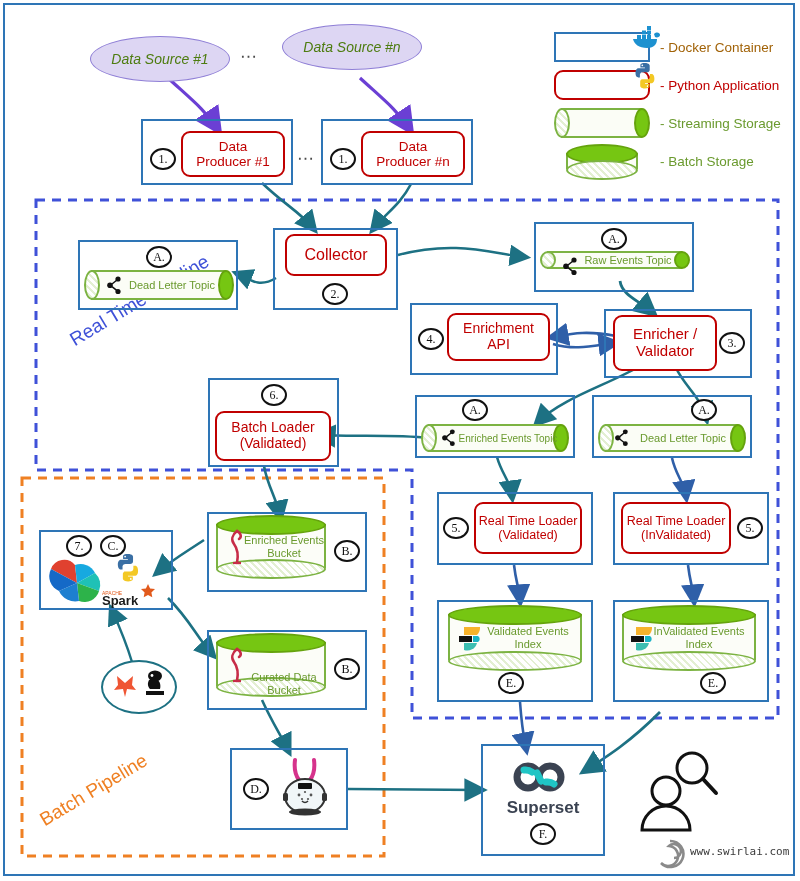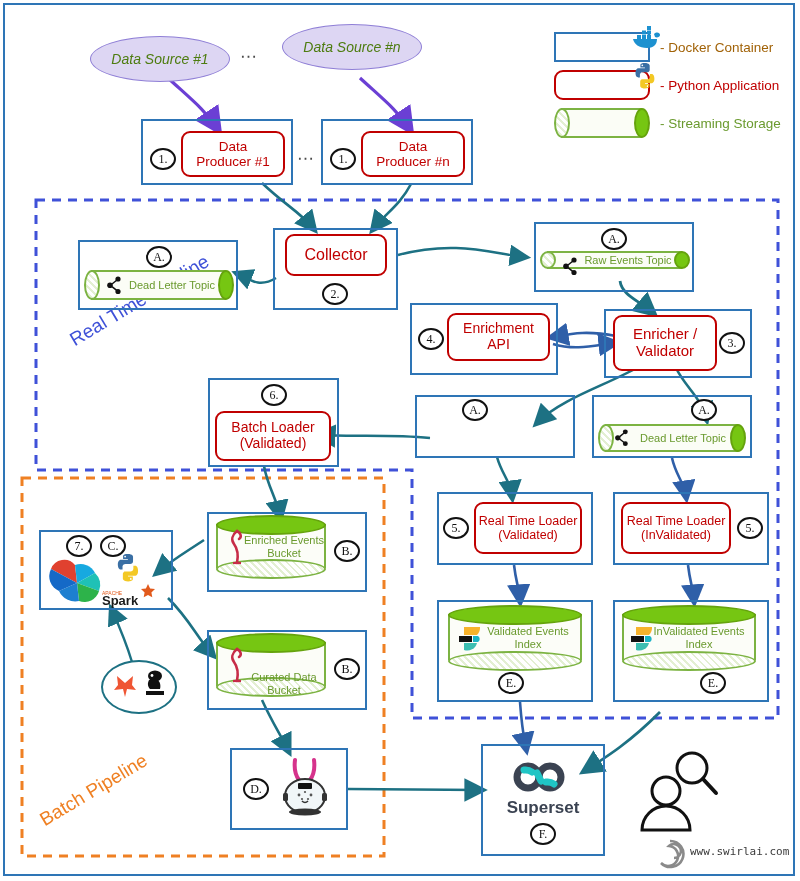--- a/index.html
+++ b/index.html
@@ -264,20 +264,28 @@
 
     <div class="legend-row">
       <div class="cyl-h legend-shape" style="left:6px; top:4px; width:96px; height:30px;">
         <div class="body"></div>
           <div class="capL"></div>
           <div class="capR"></div>
       </div>
       <div class="legend-text lg-stream">- Streaming Storage</div>
     </div>
 
+    <div class="legend-row">
+      <div class="cyl-v legend-shape" style="left:18px; top:2px; width:72px; height:36px;">
+        <div class="side"></div>
+          <div class="topcap"></div>
+          <div class="botcap"></div>
+      </div>
+      <div class="legend-text lg-batch">- Batch Storage</div>
+    </div>
   </div>
 
   <div class="ellipse-src" style="left:90px; top:36px; width:140px; height:46px; font-size:14px;">
     <span>Data Source #1</span>
   </div>
   <div class="dots" style="left:240px; top:46px; font-size:17px;">⋯</div>
   <div class="ellipse-src" style="left:282px; top:24px; width:140px; height:46px; font-size:14px;">
     <span>Data Source #n</span>
   </div>
 
@@ -353,20 +361,34 @@
 
   <div class="docker-box" style="left:208px; top:378px; width:131px; height:89px;"></div>
   <div class="badge" style="left:261px; top:384px;">6.</div>
   <div class="py-app" style="left:215px; top:411px; width:116px; height:50px; font-size:14px; white-space:pre-line;">
     <span>Batch Loader
 (Validated)</span>
   </div>
 
   <div class="docker-box" style="left:415px; top:395px; width:160px; height:63px;"></div>
   <div class="badge" style="left:462px; top:399px;">A.</div>
+  <div class="cyl-h" style="left:421px; top:424px; width:148px; height:28px;">
+    <div class="body"></div>
+      <div class="capL"></div>
+      <div class="capR"></div>
+    <svg style="position:absolute; left:20px; top:5px; width:17px; height:18px; z-index:4;" viewBox="0 0 18 19">
+      <g fill="#111">
+        <circle cx="12" cy="3" r="2.6"></circle>
+          <circle cx="12" cy="15.5" r="2.6"></circle>
+        <circle cx="4" cy="9.3" r="2.8"></circle>
+        <path d="M6,8 L11,4 M6,10.6 L11,14.6" stroke="#111" stroke-width="1.5" fill="none"></path>
+      </g>
+    </svg>
+    <div class="lbl" style="padding-left:26px; font-size:10px;">Enriched Events Topic</div>
+  </div>
 
   <div class="docker-box" style="left:592px; top:395px; width:160px; height:63px;"></div>
   <div class="badge" style="left:691px; top:399px;">A.</div>
   <div class="cyl-h" style="left:598px; top:424px; width:148px; height:28px;">
     <div class="body"></div>
       <div class="capL"></div>
       <div class="capR"></div>
     <svg style="position:absolute; left:16px; top:5px; width:17px; height:18px; z-index:4;" viewBox="0 0 18 19">
       <g fill="#111">
         <circle cx="12" cy="3" r="2.6"></circle>

